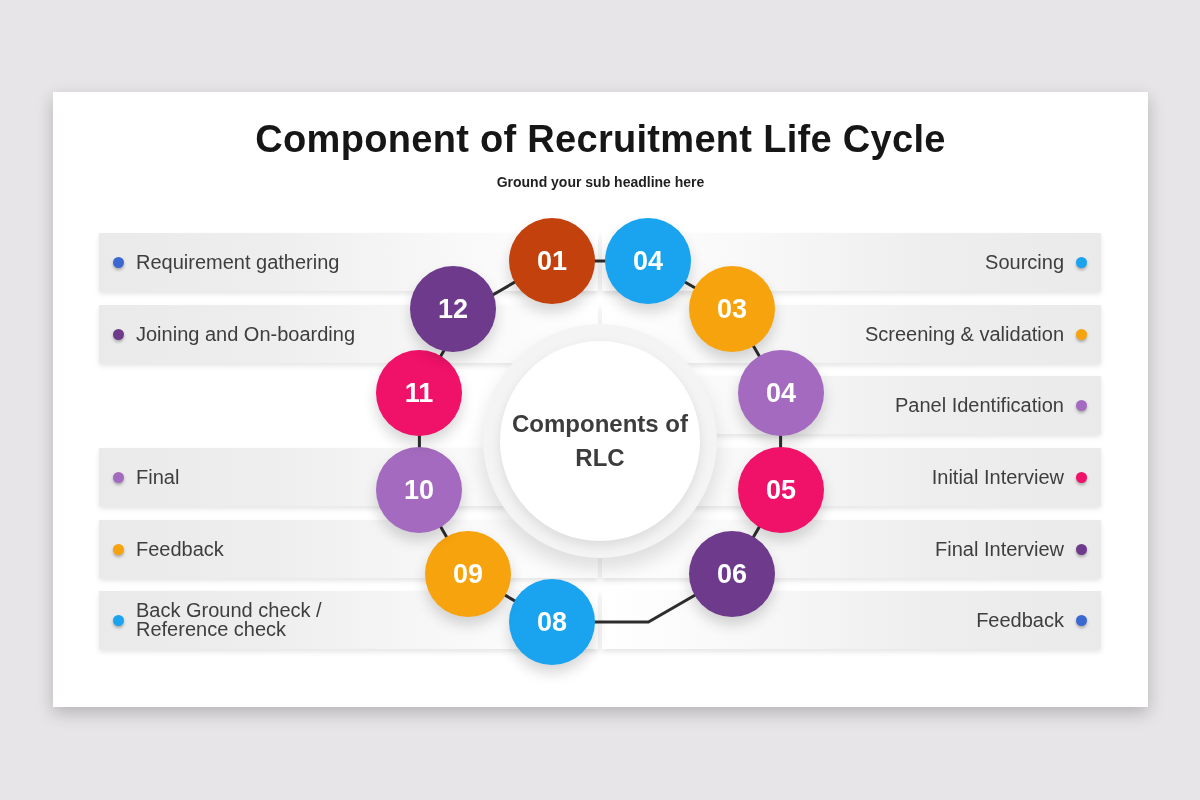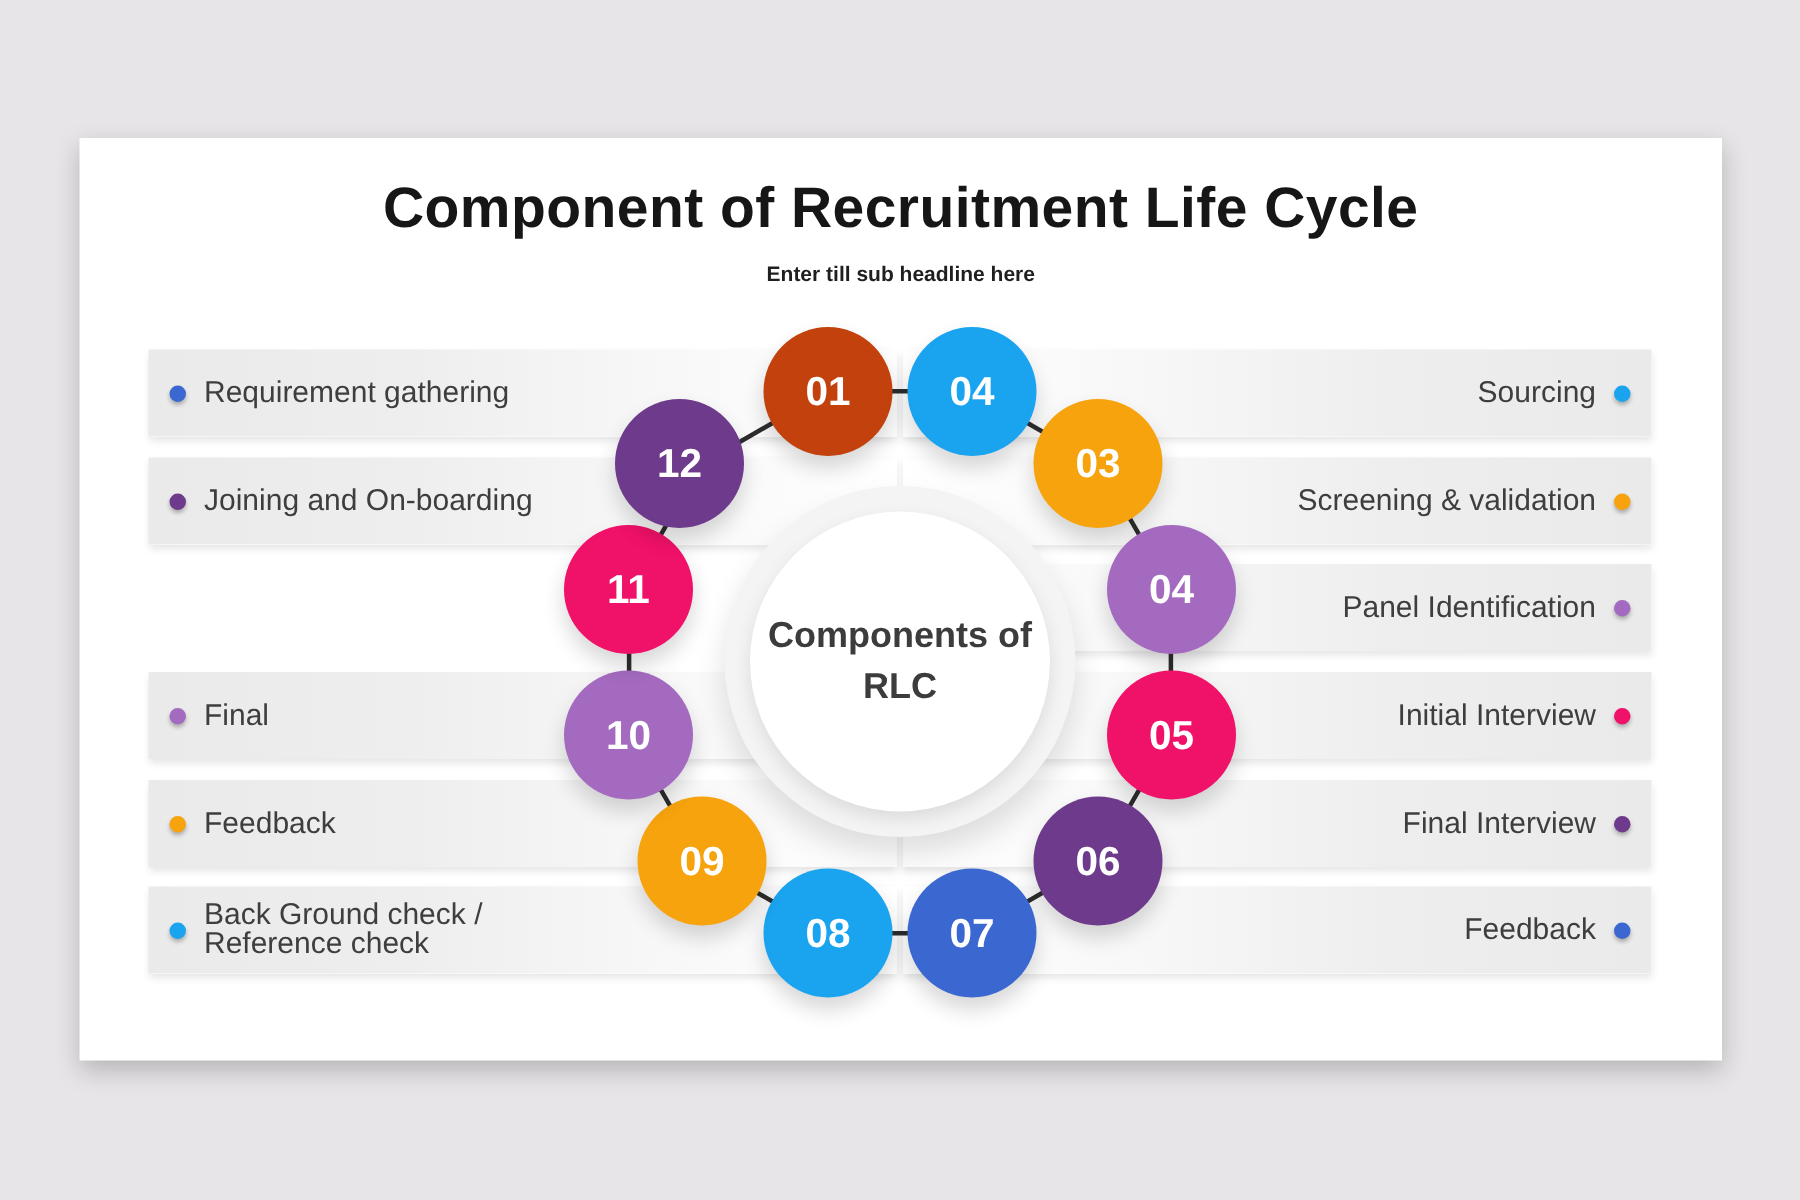--- a/index.html
+++ b/index.html
@@ -127,21 +127,21 @@
   .c11 { left: 323px; top: 258px; }
   .c12 { left: 357px; top: 174px; }
 </style>
 </head>
 <body>
 
 <div>
   <div class="slide">
 
     <div class="title">Component of Recruitment Life Cycle</div>
-    <div class="subtitle">Enter till sub headline here</div>
+    <div class="subtitle">Ground your sub headline here</div>
 
     <div class="row left rt1">
       <span class="dot" style="background: rgb(59, 103, 209);"></span>
       <span class="item-label">Requirement gathering</span>
     </div>
     <div class="row left rt2">
       <span class="dot" style="background: rgb(110, 58, 139);"></span>
       <span class="item-label">Joining and On-boarding</span>
     </div>
     <div class="row left rt4">
@@ -192,21 +192,20 @@
     <svg class="connectors" viewBox="0 0 1095 615" xmlns="http://www.w3.org/2000/svg">
       <polygon points="498.6,168.9 595.4,168.9 679.2,217.3 727.6,301.1 727.6,397.9 679.2,481.7 595.4,530.1 498.6,530.1 414.8,481.7 366.4,397.9 366.4,301.1 414.8,217.3" fill="none" stroke="#2d2d2d" stroke-width="3"></polygon>
     </svg>
 
     <div class="step c1" style="background: #c2410c;">01</div>
     <div class="step c2" style="background: rgb(26, 163, 239);">04</div>
     <div class="step c3" style="background: rgb(247, 163, 13);">03</div>
     <div class="step c4" style="background: rgb(164, 106, 191);">04</div>
     <div class="step c5" style="background: rgb(240, 17, 104);">05</div>
     <div class="step c6" style="background: rgb(110, 58, 139);">06</div>
-    <div class="step c7" style="background: rgb(59, 103, 209);">07</div>
     <div class="step c8" style="background: rgb(26, 163, 239);">08</div>
     <div class="step c9" style="background: rgb(247, 163, 13);">09</div>
     <div class="step c10" style="background: rgb(164, 106, 191);">10</div>
     <div class="step c11" style="background: rgb(240, 17, 104);">11</div>
     <div class="step c12" style="background: rgb(110, 58, 139);">12</div>
 
   </div>
 </div>
 
 </body></html>

